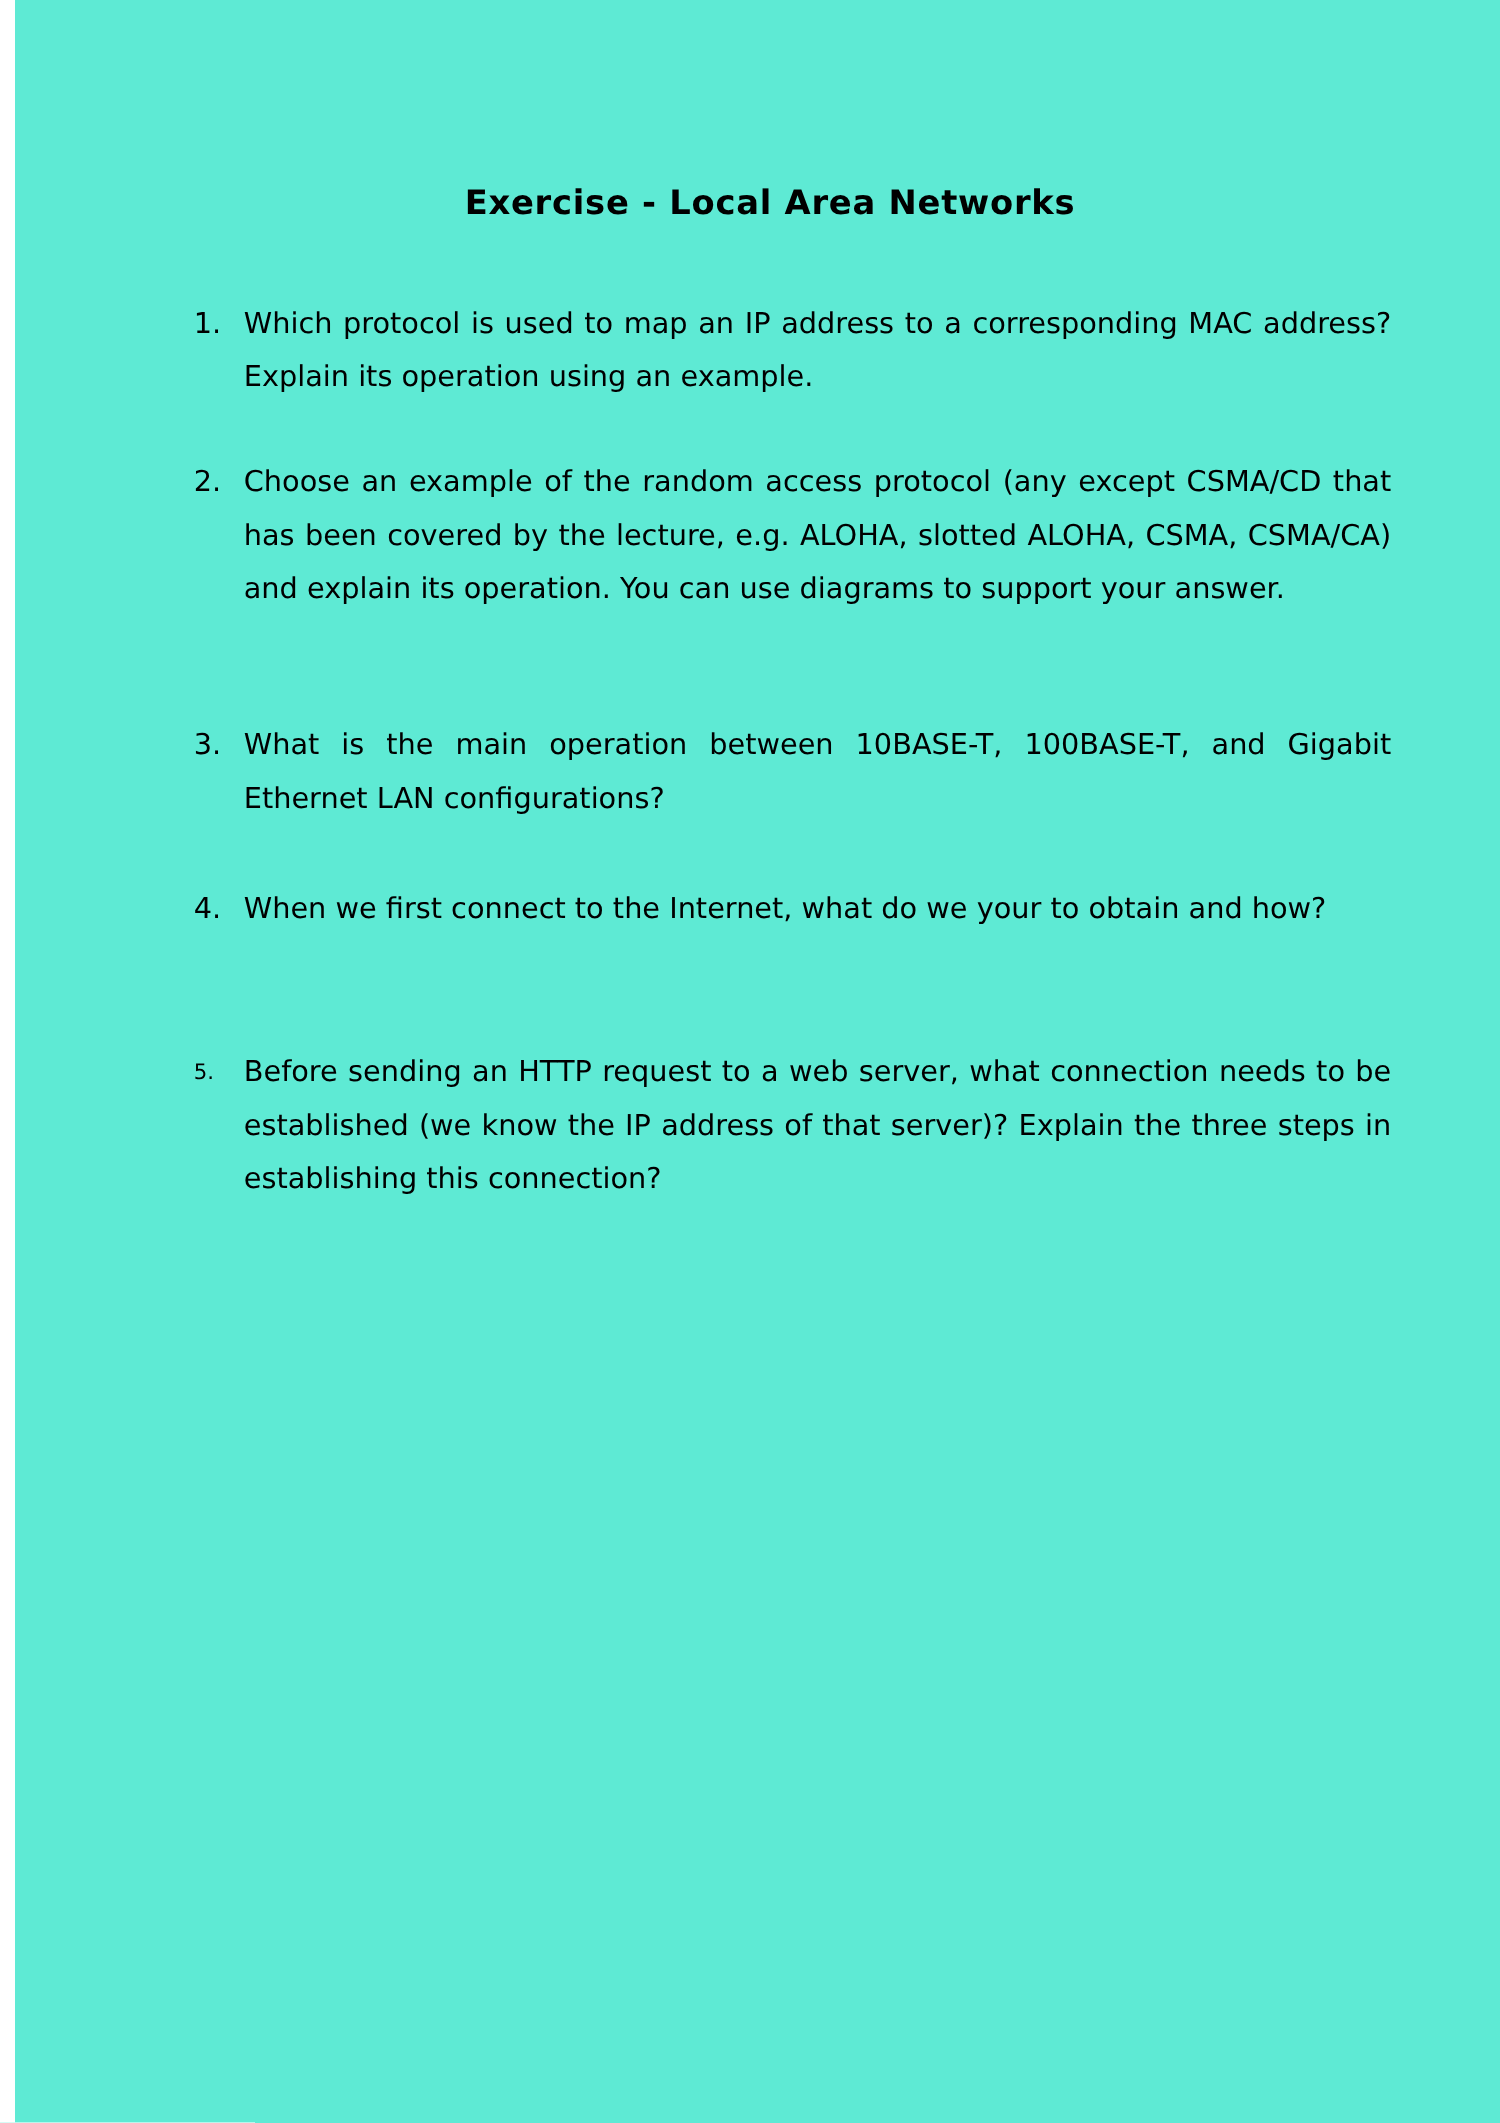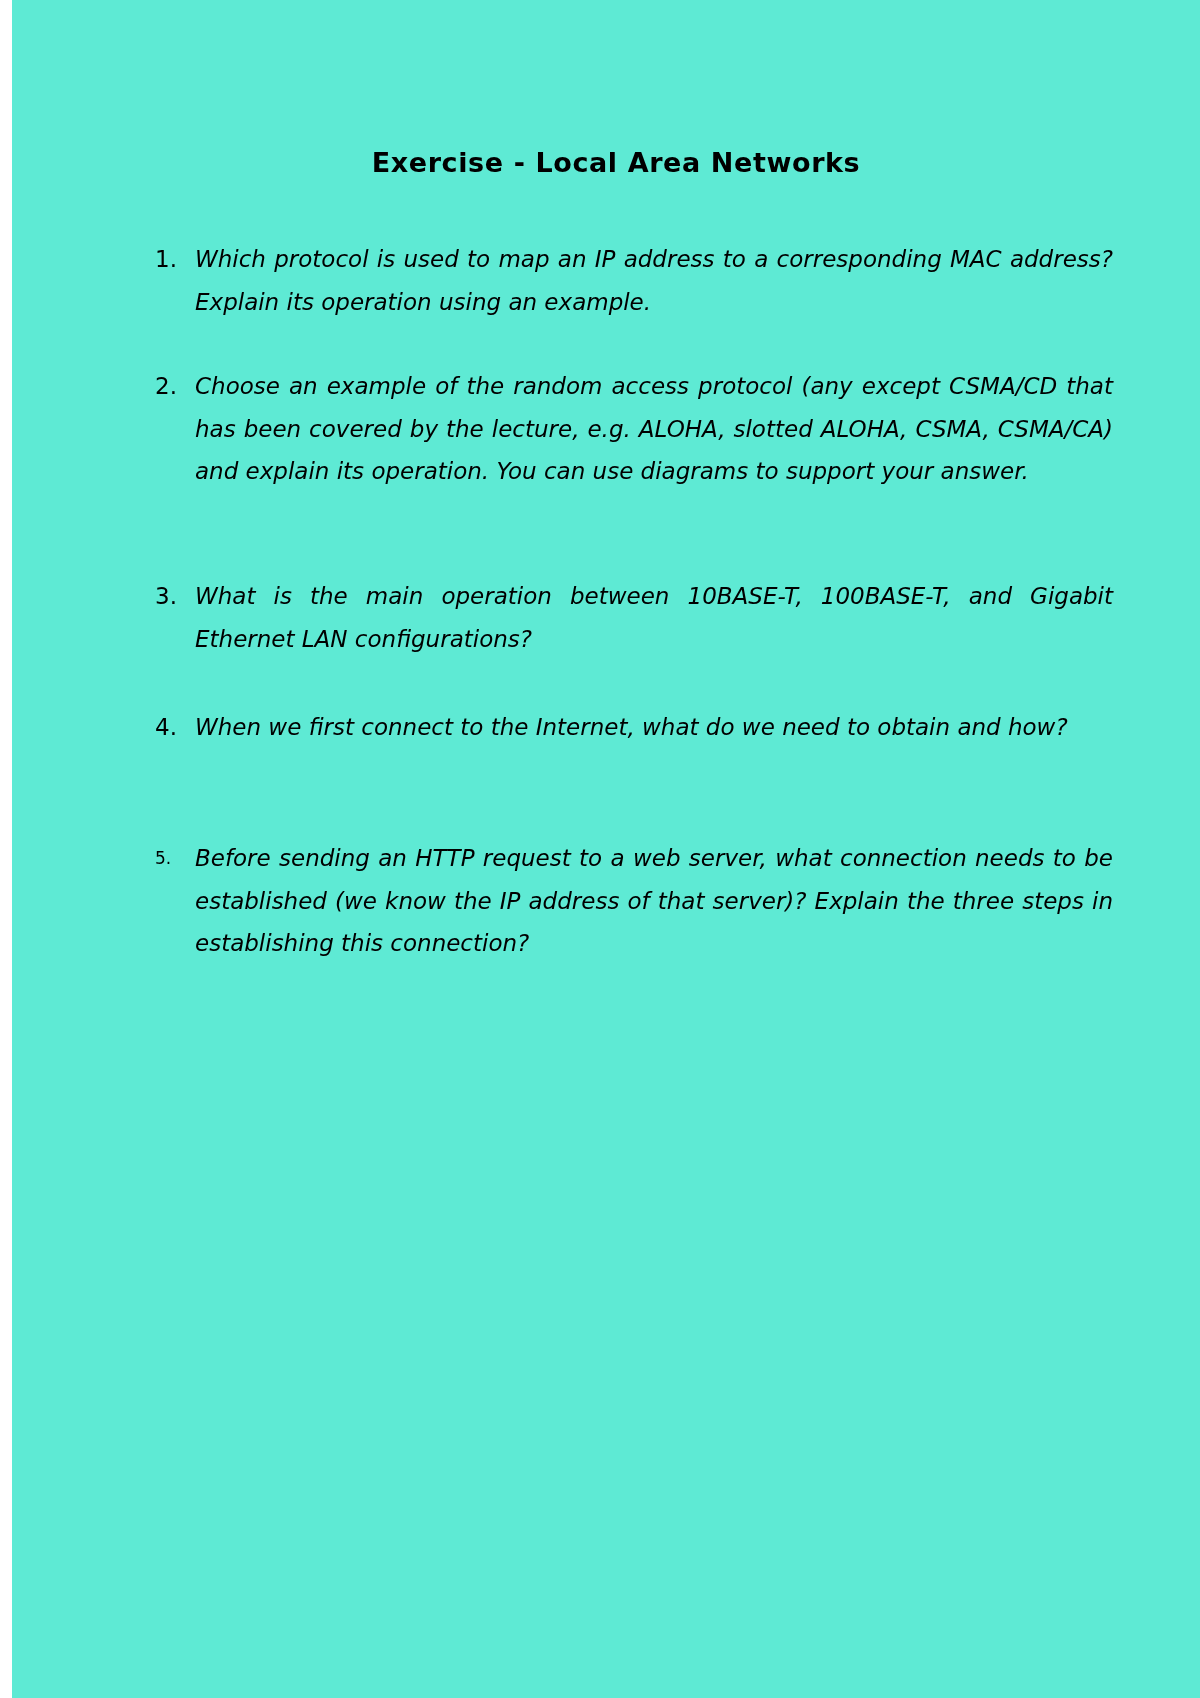--- a/index.html
+++ b/index.html
@@ -64,21 +64,20 @@
       font-size: 17px;
     }
     .q1 { position: absolute; top: 0; left: 0; width: 918px; }
     .q2 { position: absolute; top: 127px; left: 0; width: 918px; }
     .q3 { position: absolute; top: 337px; left: 0; width: 918px; }
     .q4 { position: absolute; top: 468px; left: 0; width: 918px; }
     .q5 { position: absolute; top: 599px; left: 0; width: 918px; }
     .question .text {
       display: block;
       word-spacing: 0px;
-      font-style: italic;
     }
   </style>
 </head>
 <body>
 
 <div class="page">
   <h1 class="title">Exercise - Local Area Networks</h1>
 
   <ol class="question-list">
     <li class="question q1">
@@ -88,20 +87,20 @@
     <li class="question q2">
       <span class="num">2.</span>
       <span class="text">Choose an example of the random access protocol (any except CSMA/CD that has been covered by the lecture, e.g. ALOHA, slotted ALOHA, CSMA, CSMA/CA) and explain its operation. You can use diagrams to support your answer.</span>
     </li>
     <li class="question q3">
       <span class="num">3.</span>
       <span class="text">What is the main operation between 10BASE-T, 100BASE-T, and Gigabit Ethernet LAN configurations?</span>
     </li>
     <li class="question q4">
       <span class="num">4.</span>
-      <span class="text">When we first connect to the Internet, what do we need to obtain and how?</span>
+      <span class="text">When we first connect to the Internet, what do we your to obtain and how?</span>
     </li>
     <li class="question q5">
       <span class="num small">5.</span>
       <span class="text">Before sending an HTTP request to a web server, what connection needs to be established (we know the IP address of that server)? Explain the three steps in establishing this connection?</span>
     </li>
   </ol>
 </div>
 
 </body></html>

